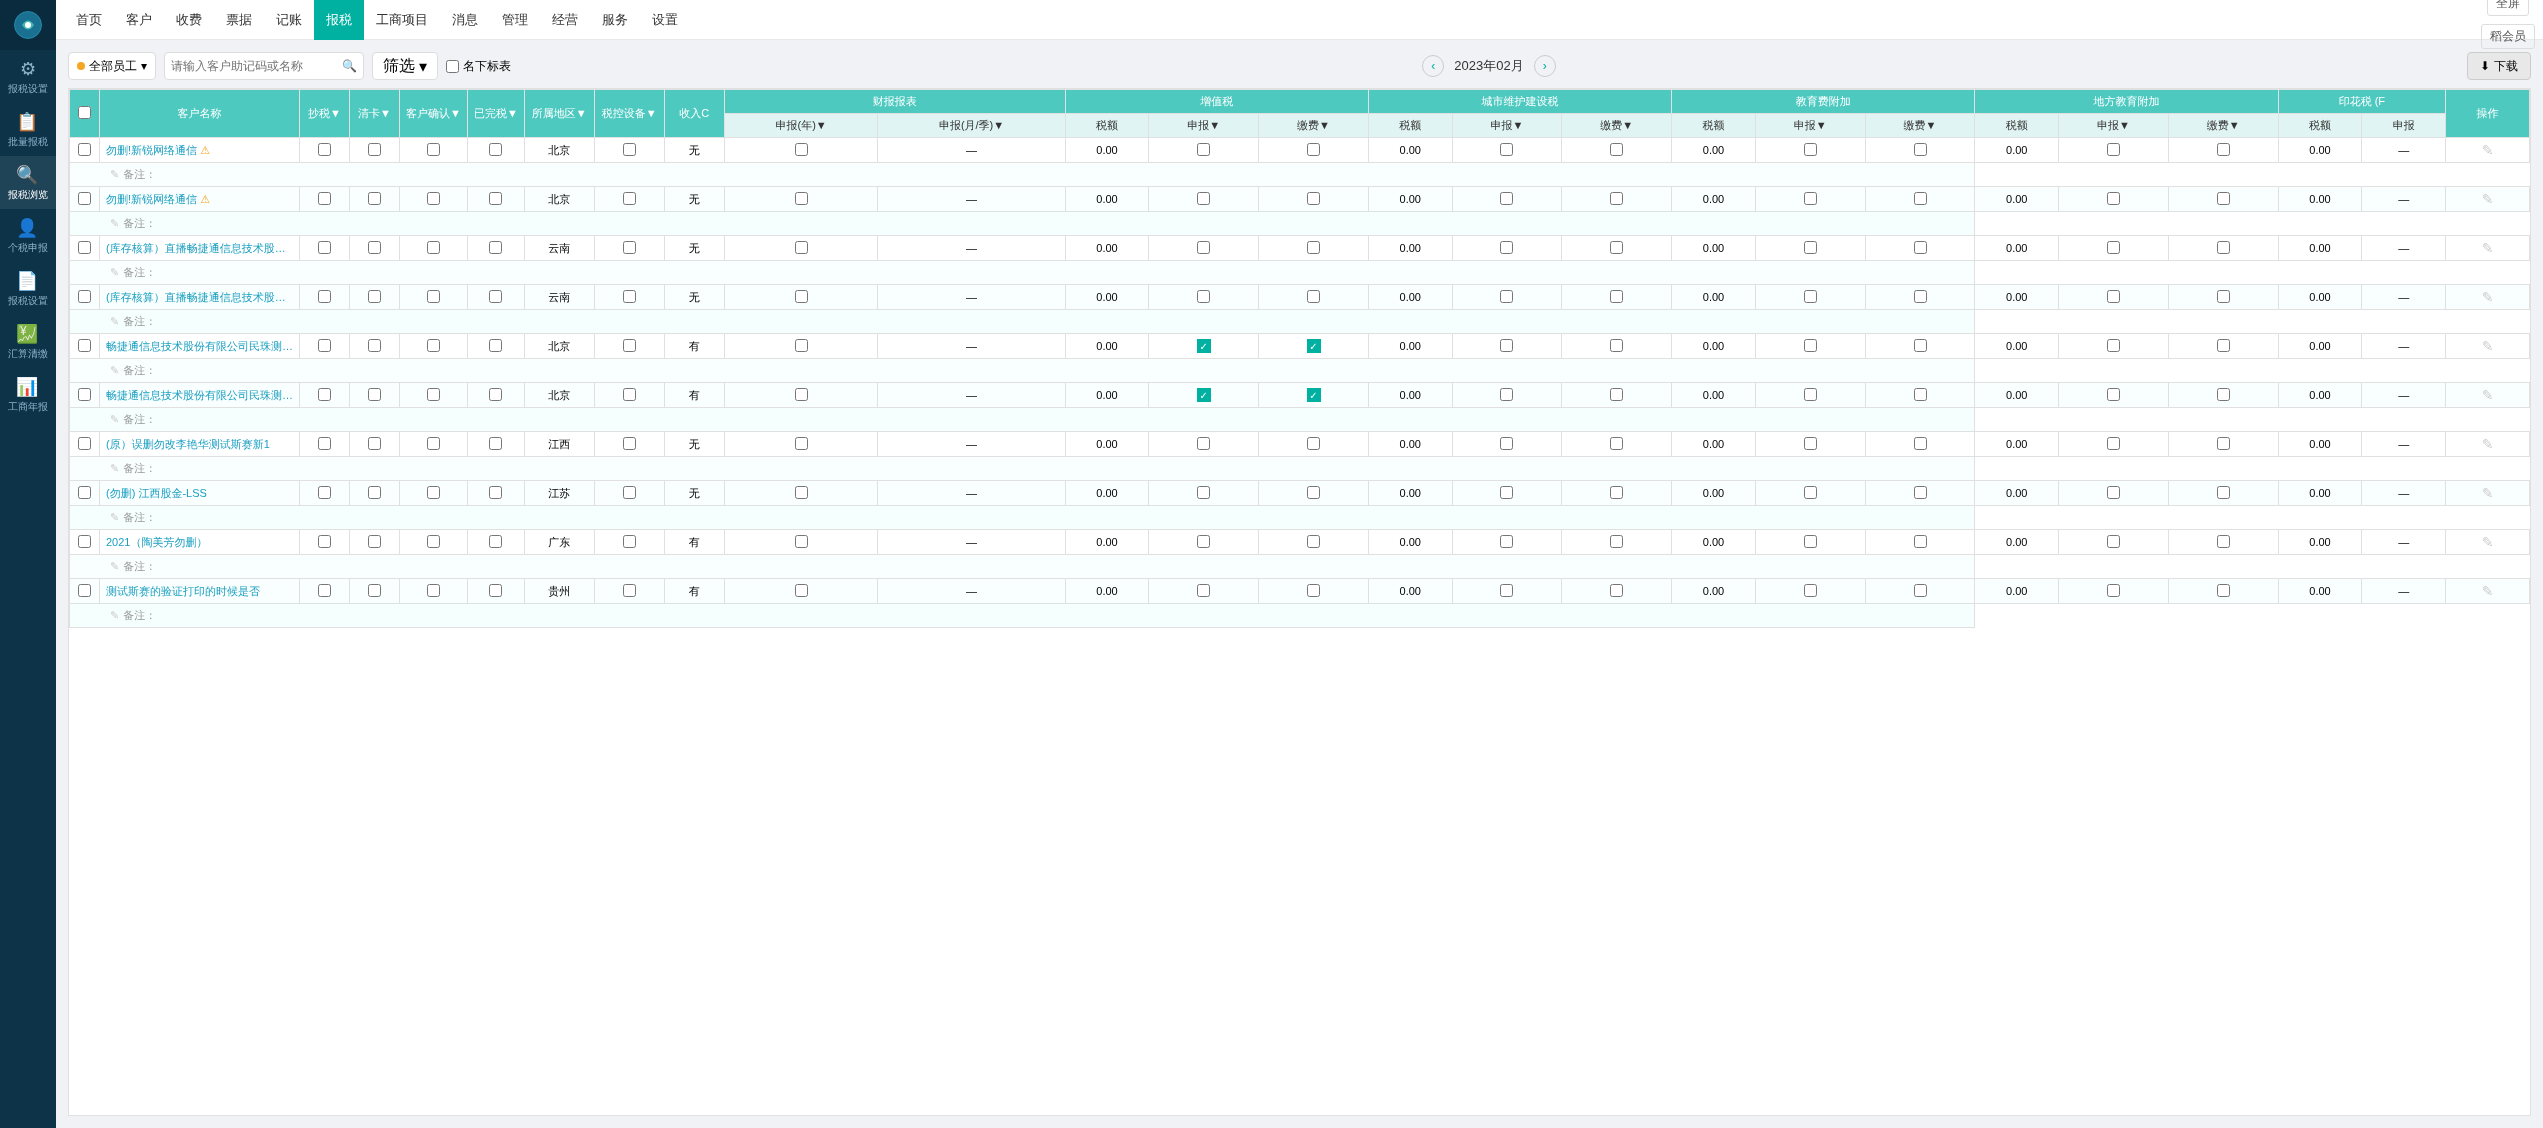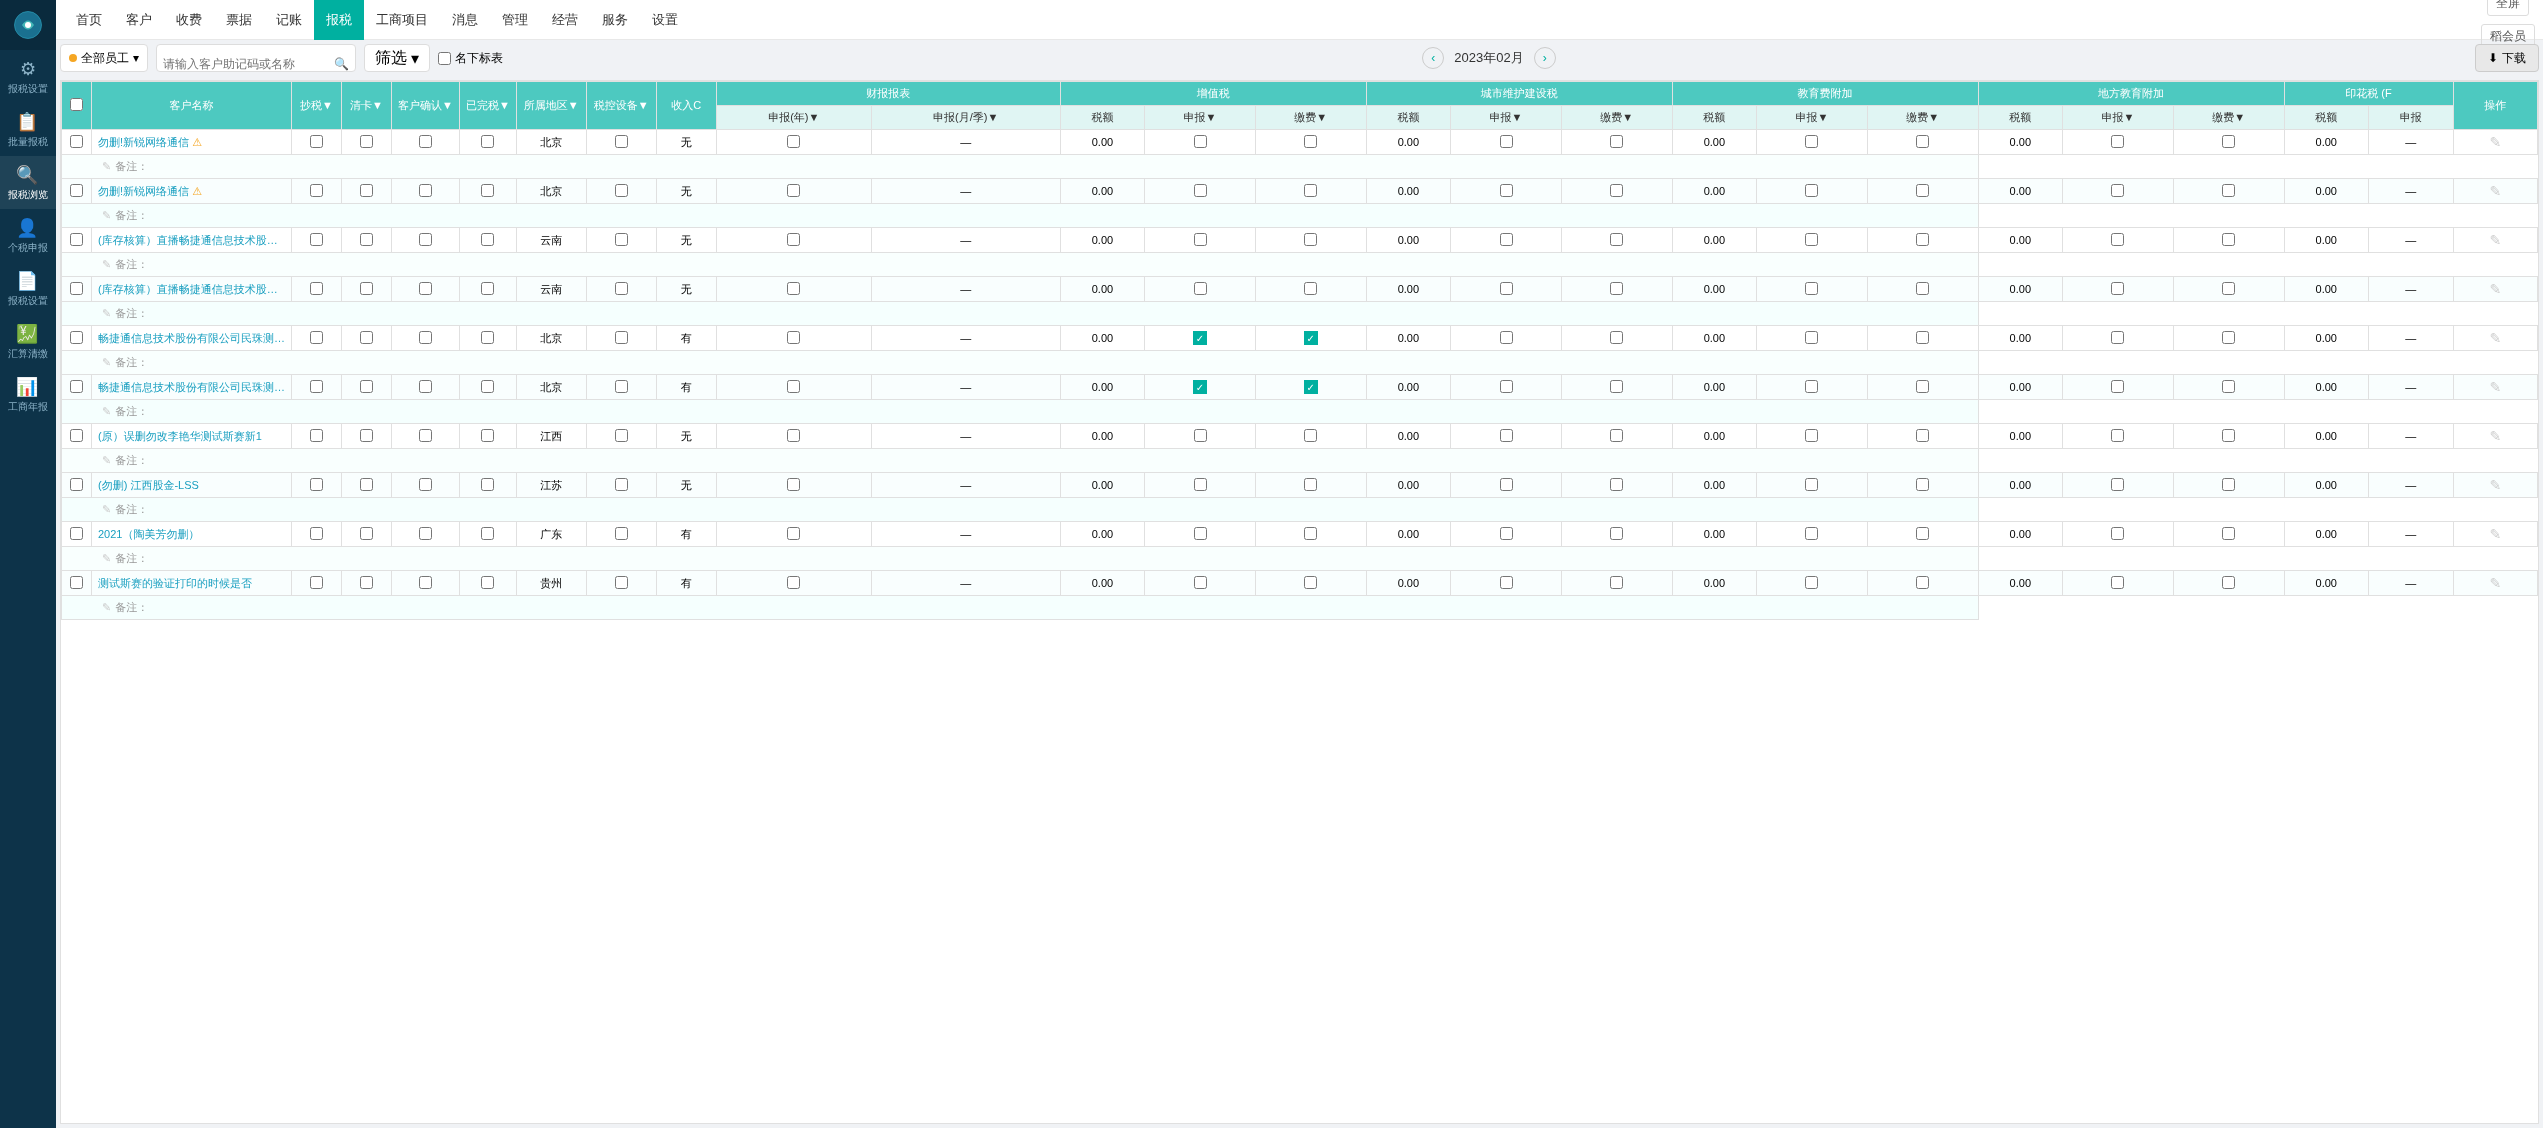--- a/index.html
+++ b/index.html
@@ -93,21 +93,21 @@
       display: flex;
       overflow: hidden;
     }
 
     
     .table-area {
       flex: 1;
       display: flex;
       flex-direction: column;
       overflow: hidden;
-      padding: 4px;
+      padding: 12px;
     }
 
     
     .toolbar {
       display: flex;
       align-items: center;
       gap: 8px;
       margin-bottom: 8px;
       flex-shrink: 0;
     }
@@ -123,21 +123,21 @@
       align-items: center;
       gap: 4px;
       white-space: nowrap;
     }
     .toolbar-select .dot { width: 8px; height: 8px; background: #f5a623; border-radius: 50%; display: inline-block; }
     .search-input-wrap {
       height: 28px;
       border: 1px solid #ddd;
       border-radius: 4px;
       display: flex;
-      align-items: flex-end;
+      align-items: center;
       background: #fff;
       padding: 0 6px;
       width: 200px;
     }
     .search-input-wrap input {
       border: none;
       outline: none;
       font-size: 12px;
       flex: 1;
       background: transparent;

